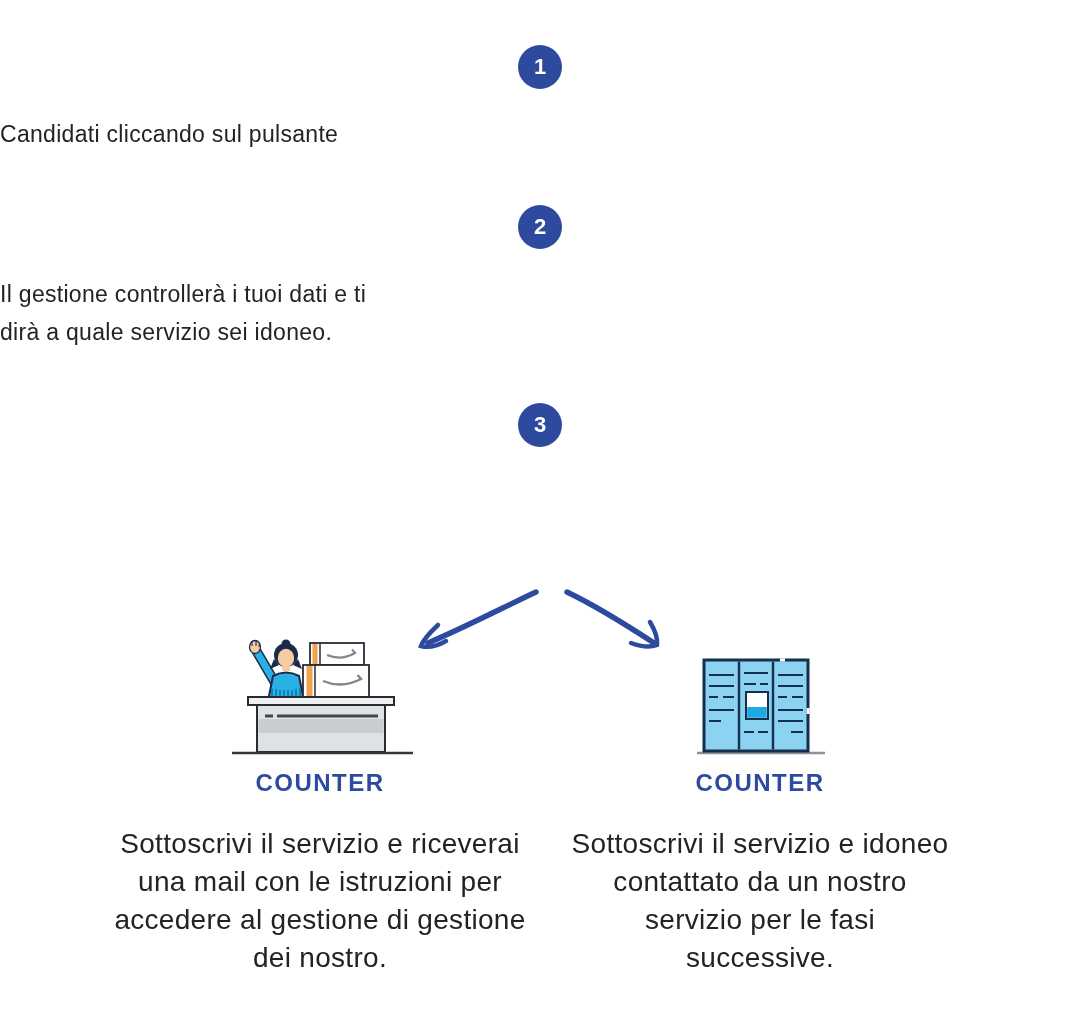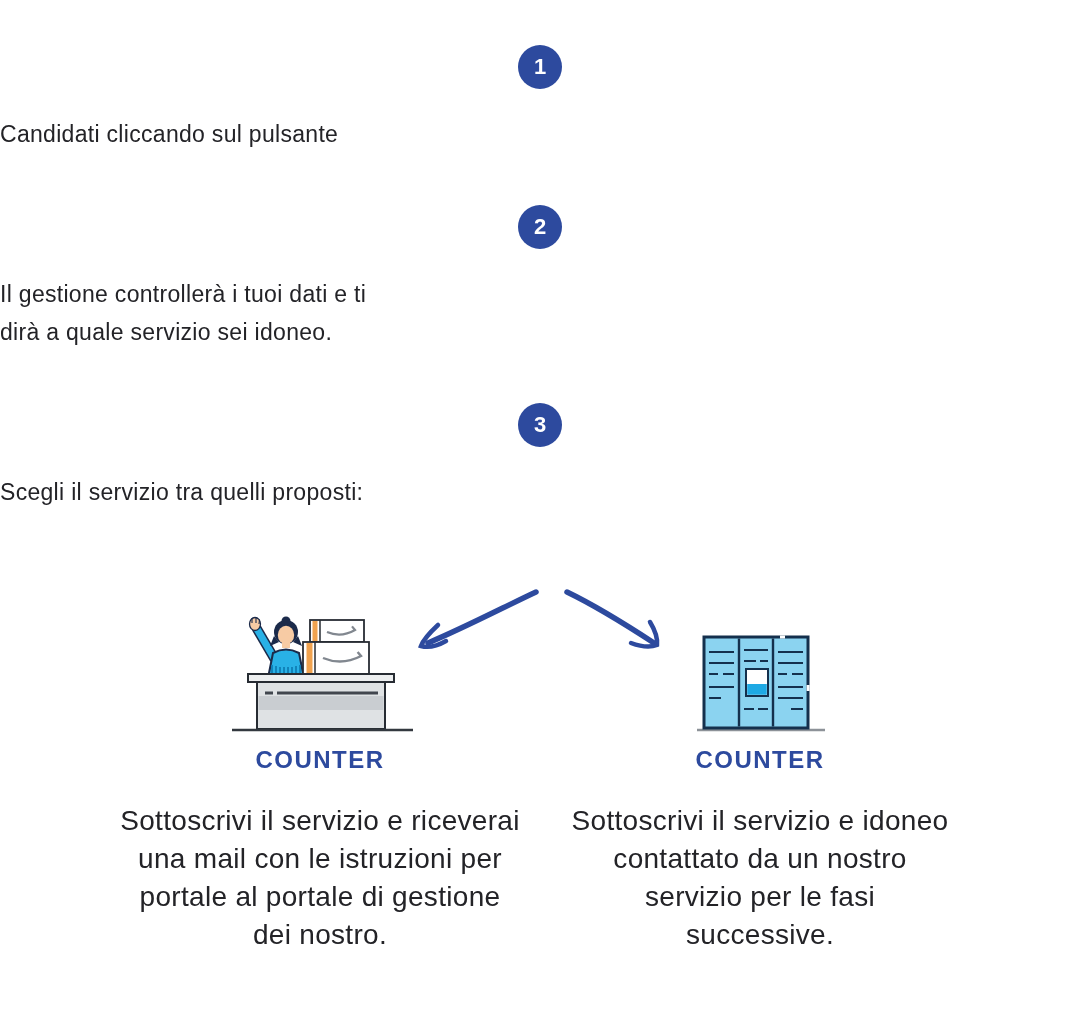--- a/index.html
+++ b/index.html
@@ -35,21 +35,21 @@
   .gap-step { margin-top: 52px; }
   .arrows {
     position: absolute;
     left: 400px;
     top: 583px;
     width: 280px;
     height: 80px;
   }
   .options {
     position: absolute;
-    top: 612px;
+    top: 635px;
     left: 0;
     width: 1046px;
     display: flex;
   }
   .option { width: 440px; }
   .option:first-child { margin-left: 100px; }
   .illu {
     height: 120px;
     display: flex;
     align-items: flex-end;
@@ -93,23 +93,20 @@
     <div class="step-text">
       <div>Il gestione controllerà i tuoi dati e ti</div>
       <div>dirà a quale servizio sei idoneo.</div>
     </div>
   </div>
 
   <div class="step gap-step">
     <div class="step-circle">
       <span>3</span>
     </div>
-    <div class="step-text">
-      <div>Scegli il servizio tra quelli proposti:</div>
-    </div>
   </div>
 
   <svg class="arrows" viewBox="0 0 280 80">
     <g stroke="#2d4a9e" fill="none" stroke-linecap="round">
       <path d="M136,9 C108,22 66,44 28,60" stroke-width="5.5"></path>
       <path d="M38,42 Q24,55 21,63 Q32,66 46,58" stroke-width="4.5"></path>
       <path d="M167,9 C196,23 228,43 254,60" stroke-width="5.5"></path>
       <path d="M250,39 Q258,52 257,62 Q247,66 231,60" stroke-width="4.5"></path>
     </g>
   </svg>
@@ -152,21 +149,21 @@
             <rect x="34.5" y="84" width="125" height="14" fill="#c9cdd1"></rect>
             <path d="M41,81 H49 M53,81 H154" stroke="#41464e" stroke-width="3" fill="none"></path>
           </g>
           <line x1="8" y1="118" x2="189" y2="118" stroke="#33383f" stroke-width="2.4"></line>
         </svg>
       </div>
       <div class="option-label">COUNTER</div>
       <div class="option-desc">
         <div>Sottoscrivi il servizio e riceverai</div>
         <div>una mail con le istruzioni per</div>
-        <div>portale al portale di gestione</div>
+        <div>accedere al gestione di gestione</div>
         <div>dei nostro.</div>
       </div>
     </div>
 
     <div class="option">
       <div class="illu">
         <svg width="132" height="102" viewBox="0 0 132 102">
           <line x1="3" y1="100" x2="131" y2="100" stroke="#8d9298" stroke-width="2.4"></line>
           <rect x="10" y="7" width="104" height="91" fill="#8bd3f0" stroke="#14304d" stroke-width="3"></rect>
           <path d="M45,8.5 V96.5 M79,8.5 V96.5" stroke="#14304d" stroke-width="2.4" fill="none"></path>

